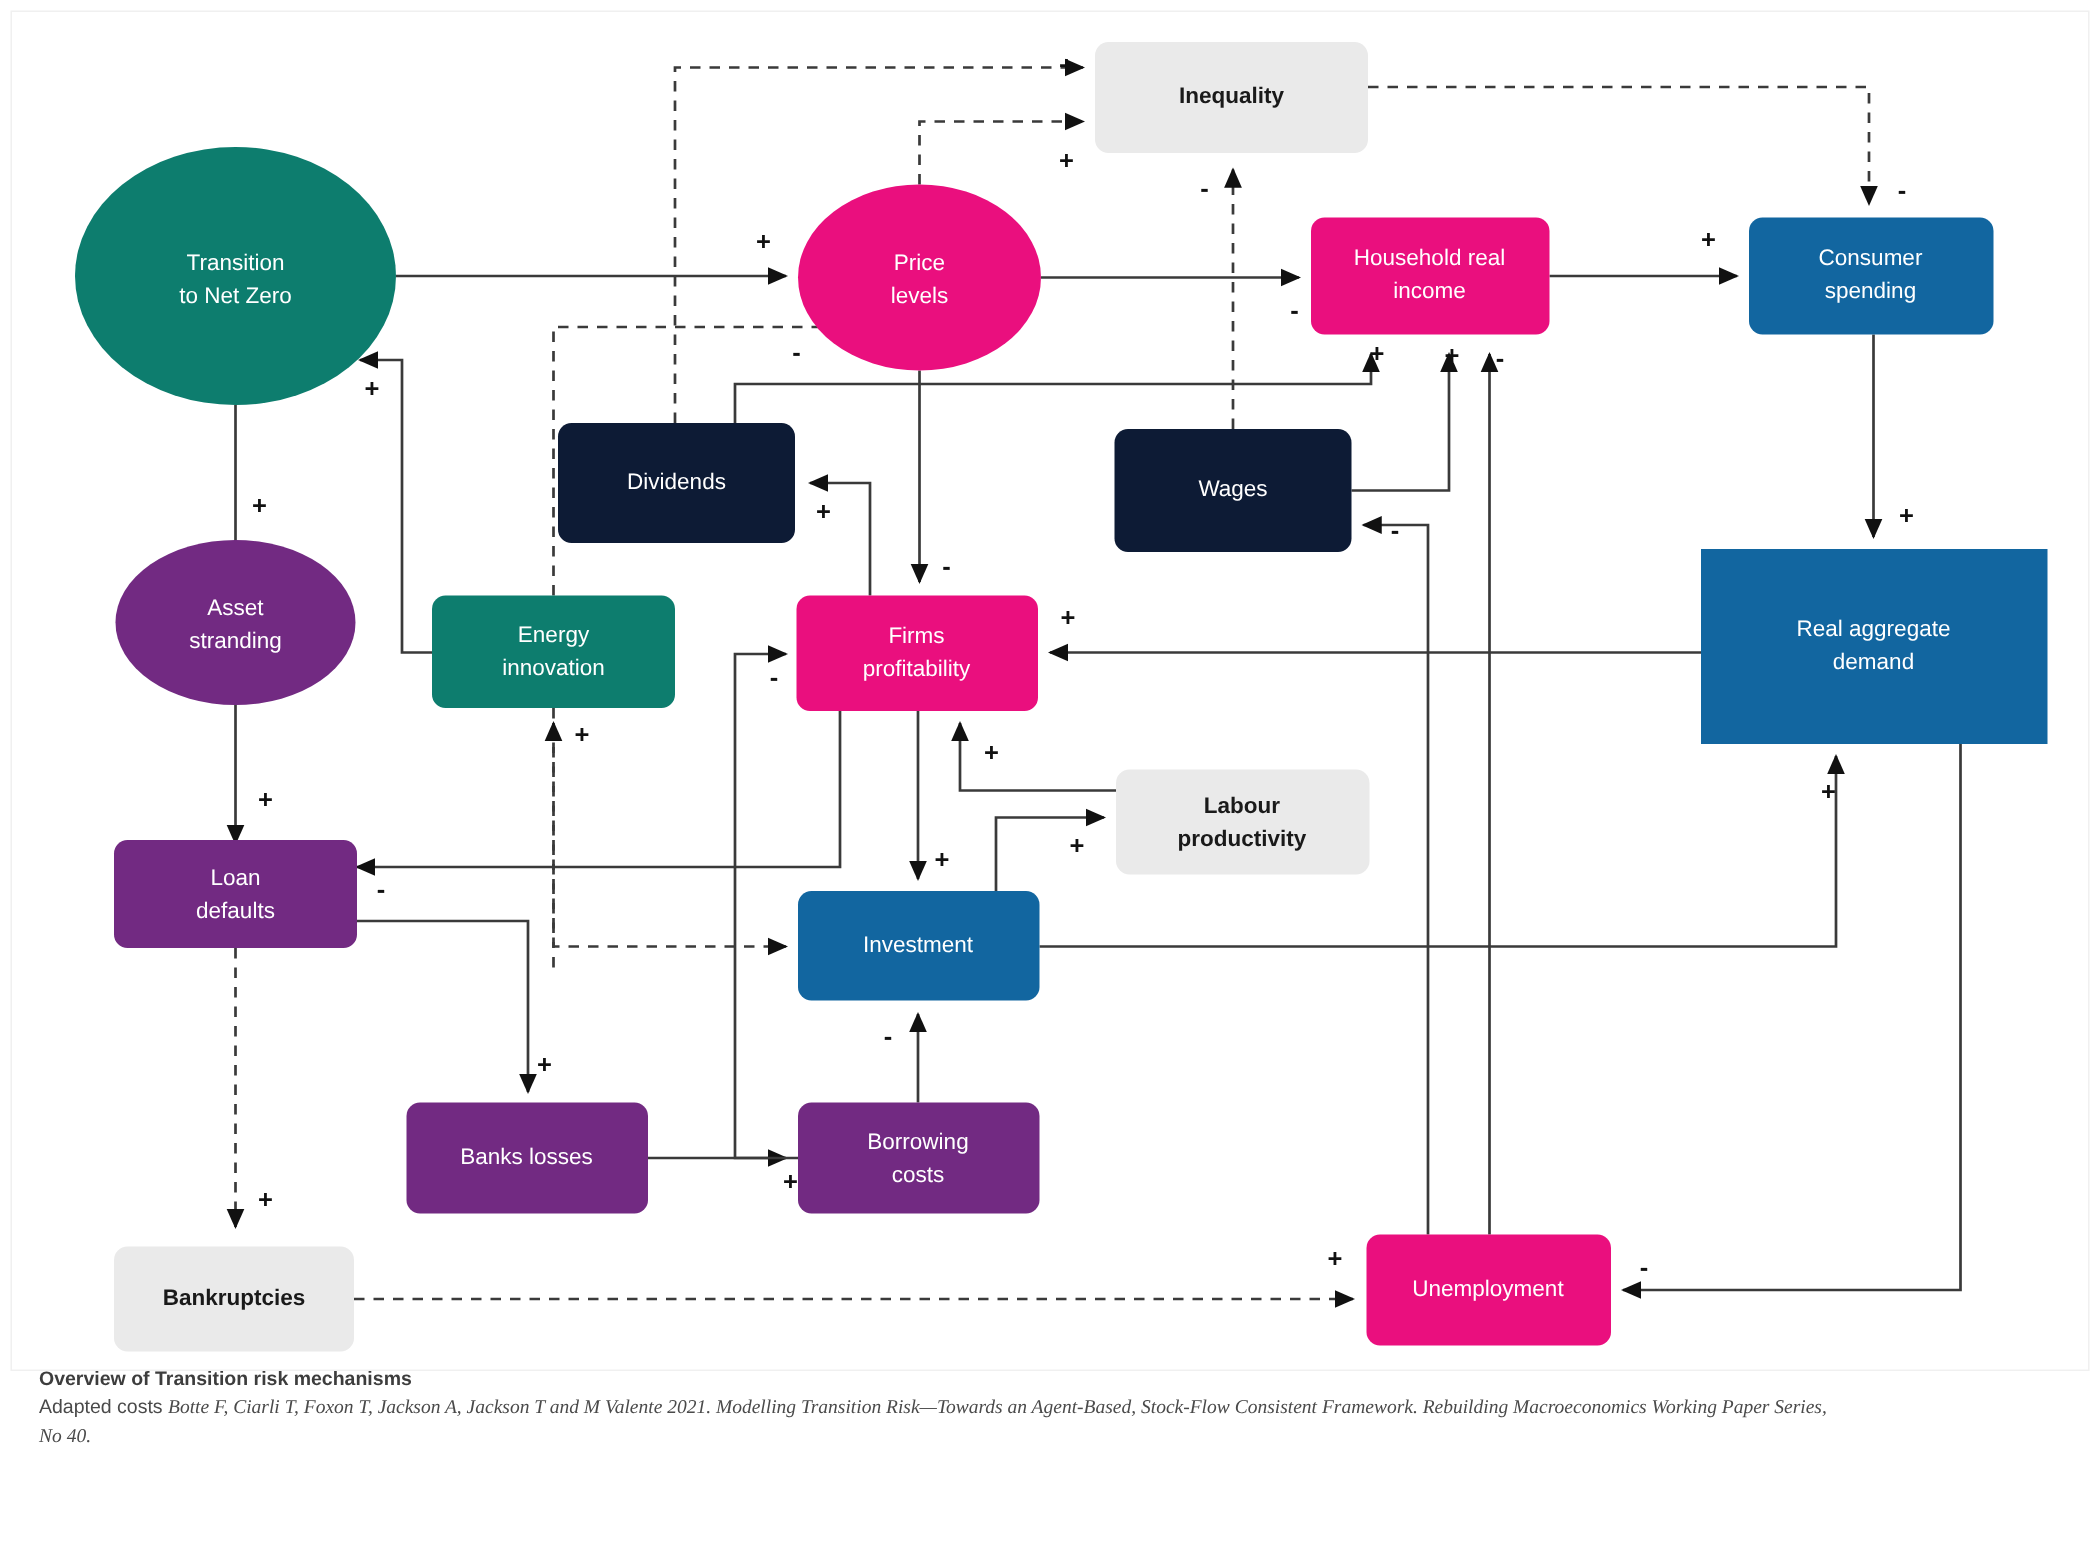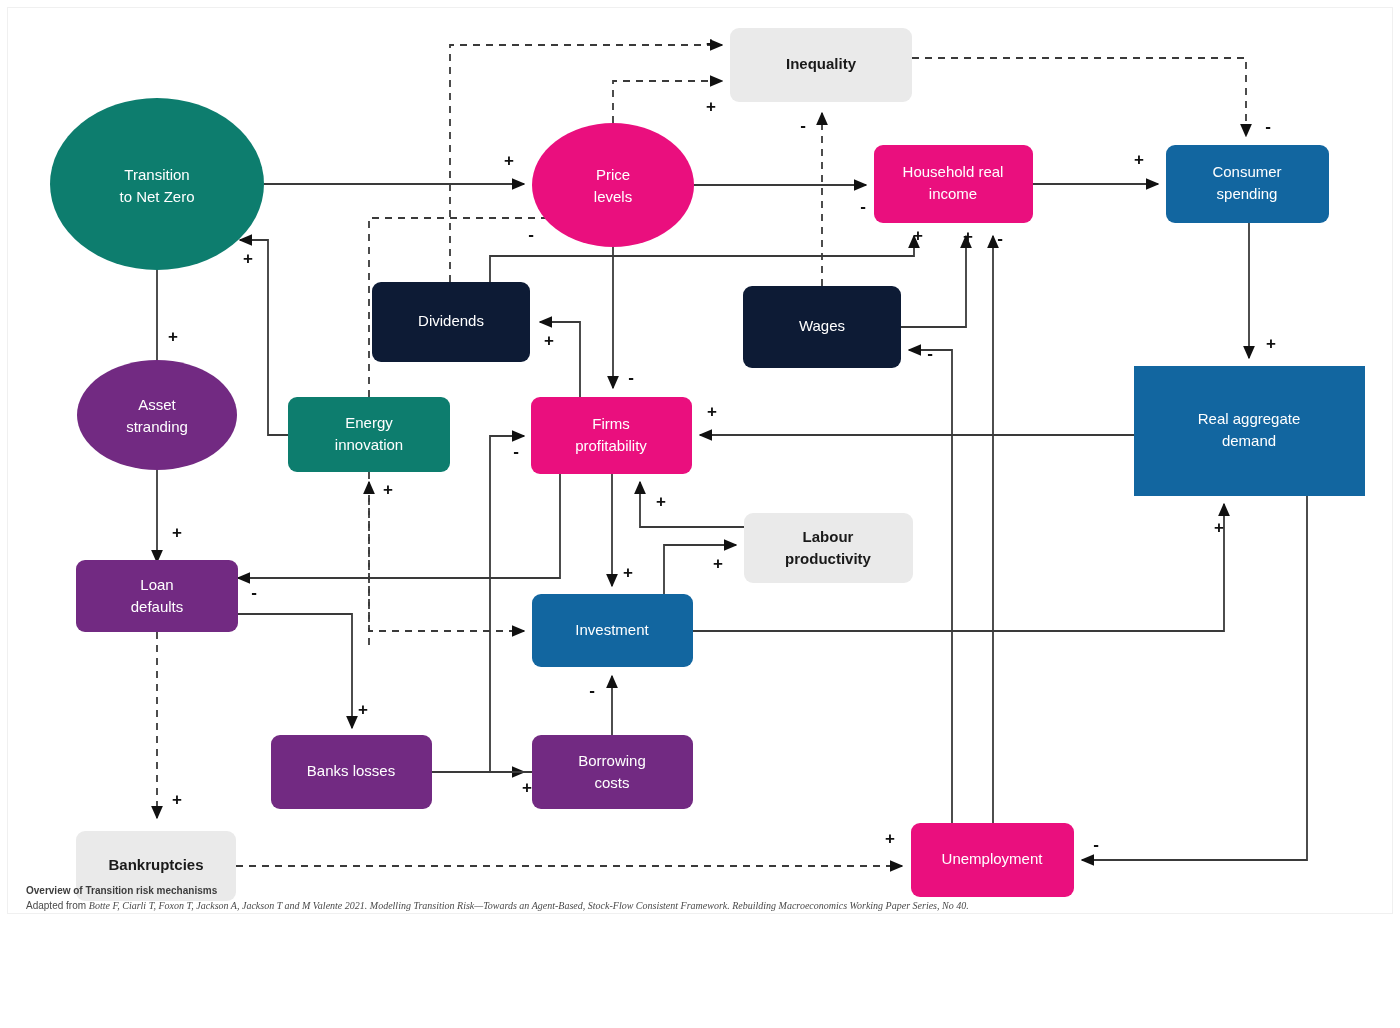--- a/index.html
+++ b/index.html
@@ -8,22 +8,22 @@
   #frame{position:absolute;left:8px;top:8px;width:1384px;height:905px;background:#fff;
          box-shadow:0 0 0 1px #f0f0f0;}
   svg#diagram{position:absolute;left:0;top:0;width:1400px;height:930px;}
   .nodeLabel{font-family:"Liberation Sans", sans-serif;font-size:15px;fill:#ffffff;
              text-anchor:middle;dominant-baseline:middle;}
   .nodeLabel.dark{fill:#1a1a1a;font-weight:bold;}
   .sign{font-family:"Liberation Sans", sans-serif;font-size:17px;fill:#111;
         text-anchor:middle;dominant-baseline:middle;font-weight:bold;}
   .edge{fill:none;stroke:#3a3a3a;stroke-width:1.8;}
   .edge.dash{stroke-dasharray:7 6;}
-  #caption{position:absolute;left:26px;top:884px;width:1200px;
-           font-family:"Liberation Sans", sans-serif;font-size:10px;color:#4a4a4a;line-height:1.45;}
+  #caption{position:absolute;left:26px;top:910px;width:1200px;
+           font-family:"Liberation Sans", sans-serif;font-size:13px;color:#4a4a4a;line-height:1.45;}
   #caption .t{font-weight:bold;color:#3d3d3d;display:block;}
   #caption .src em{font-style:italic;font-family:Liberation Serif, serif;}
 </style>
 </head>
 <body>
 
 <div id="page">
   <div id="frame"></div>
 
   <svg id="diagram" viewBox="0 0 1400 930">
@@ -216,15 +216,15 @@
 
     <g>
       <rect x="1134" y="366" width="231" height="130" rx="0" fill="#1266a0"></rect>
       <text class="nodeLabel" x="1249" y="420">Real aggregate</text>
       <text class="nodeLabel" x="1249" y="442">demand</text>
     </g>
   </svg>
 
   <div id="caption">
     <span class="t">Overview of Transition risk mechanisms</span>
-    <span class="src"><span>Adapted from </span><em>Botte F, Ciarli T, Foxon T, Jackson A, Jackson T and M Valente 2021. Modelling Transition Risk—Towards an Agent-Based, Stock-Flow Consistent Framework. Rebuilding Macroeconomics Working Paper Series, No 40.</em></span>
+    <span class="src"><span>Adapted costs </span><em>Botte F, Ciarli T, Foxon T, Jackson A, Jackson T and M Valente 2021. Modelling Transition Risk—Towards an Agent-Based, Stock-Flow Consistent Framework. Rebuilding Macroeconomics Working Paper Series, No 40.</em></span>
   </div>
 </div>
 
 </body></html>

